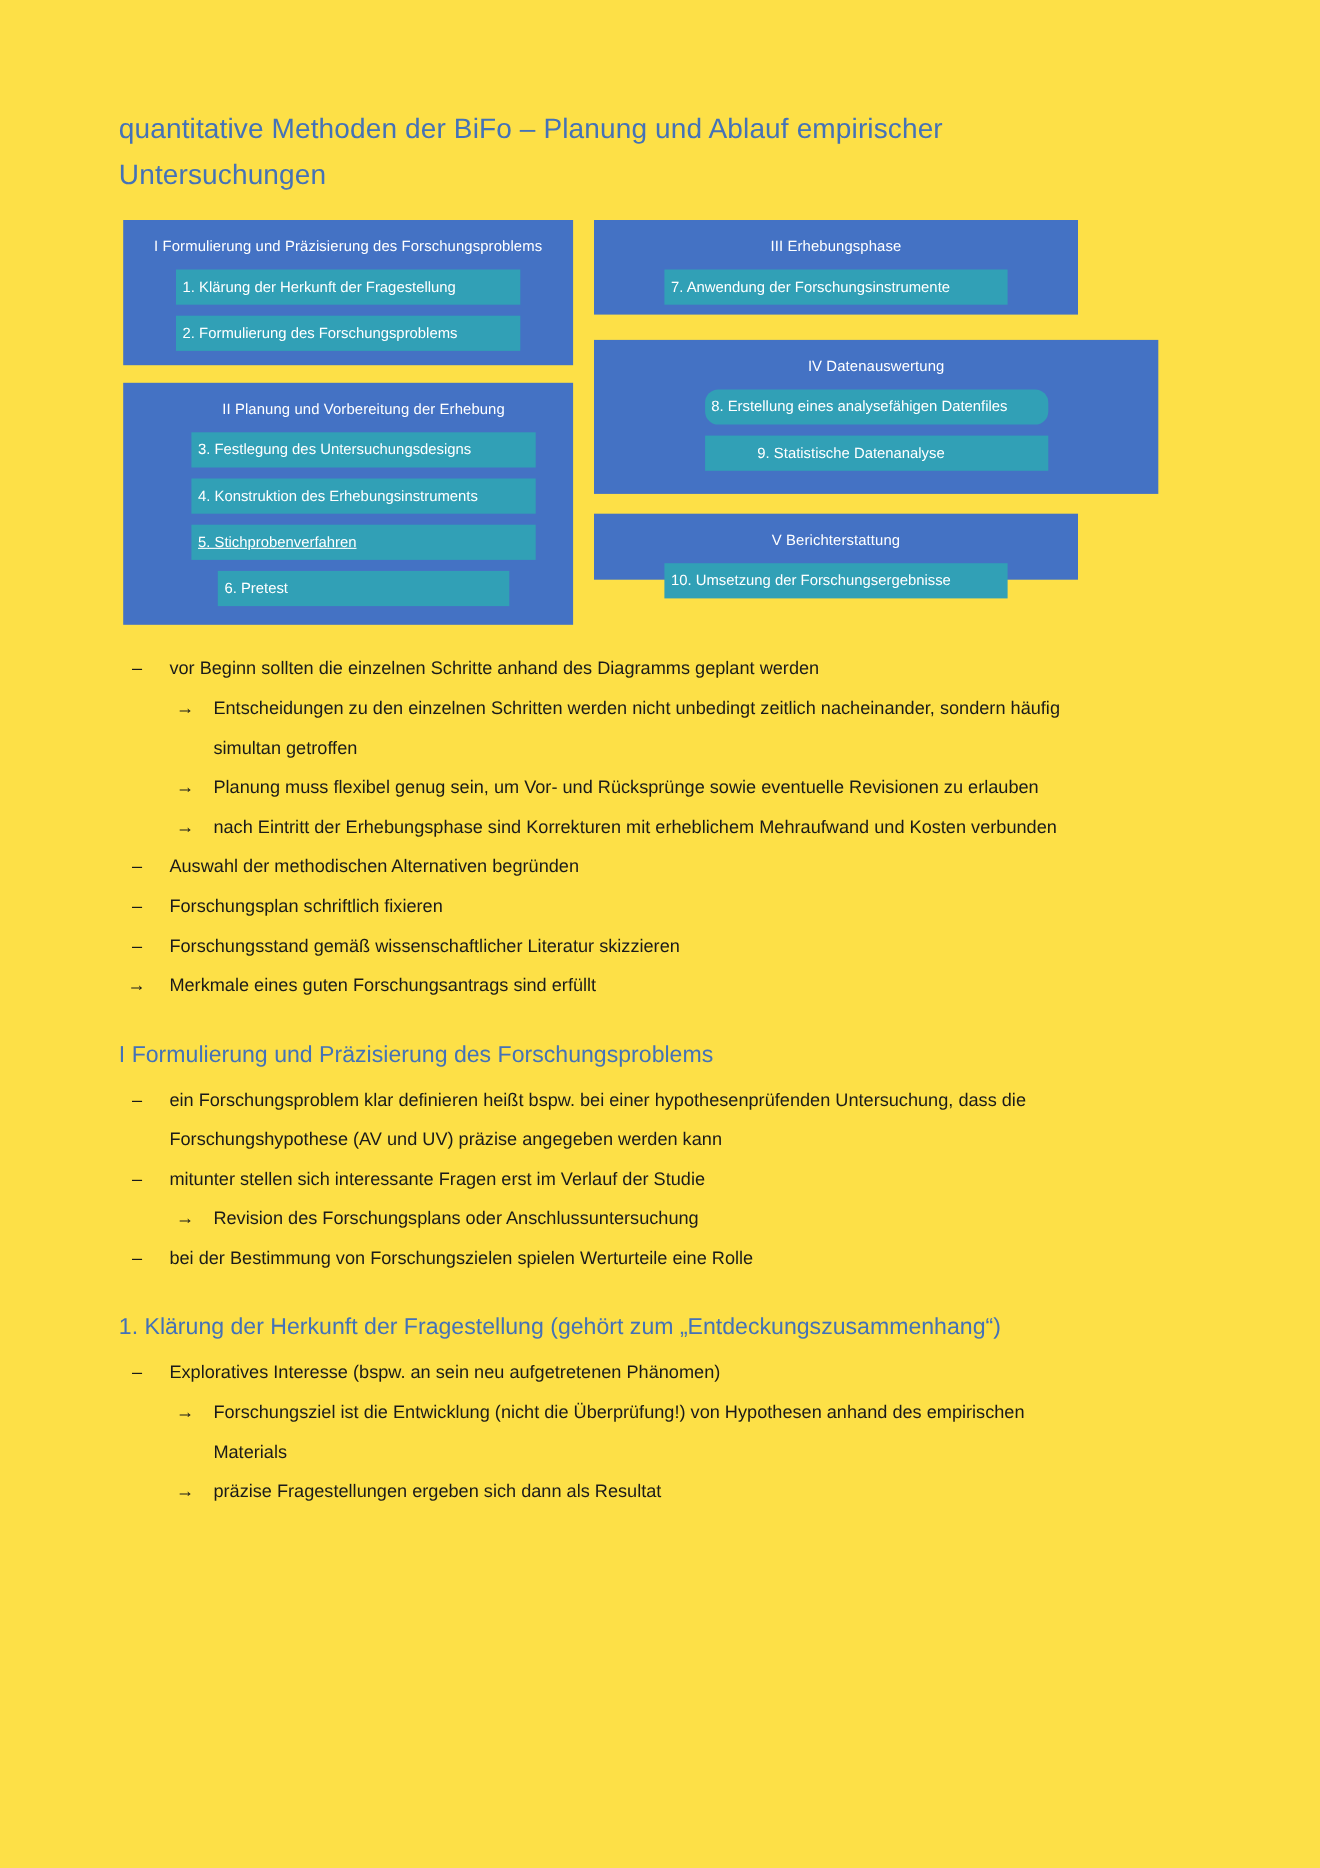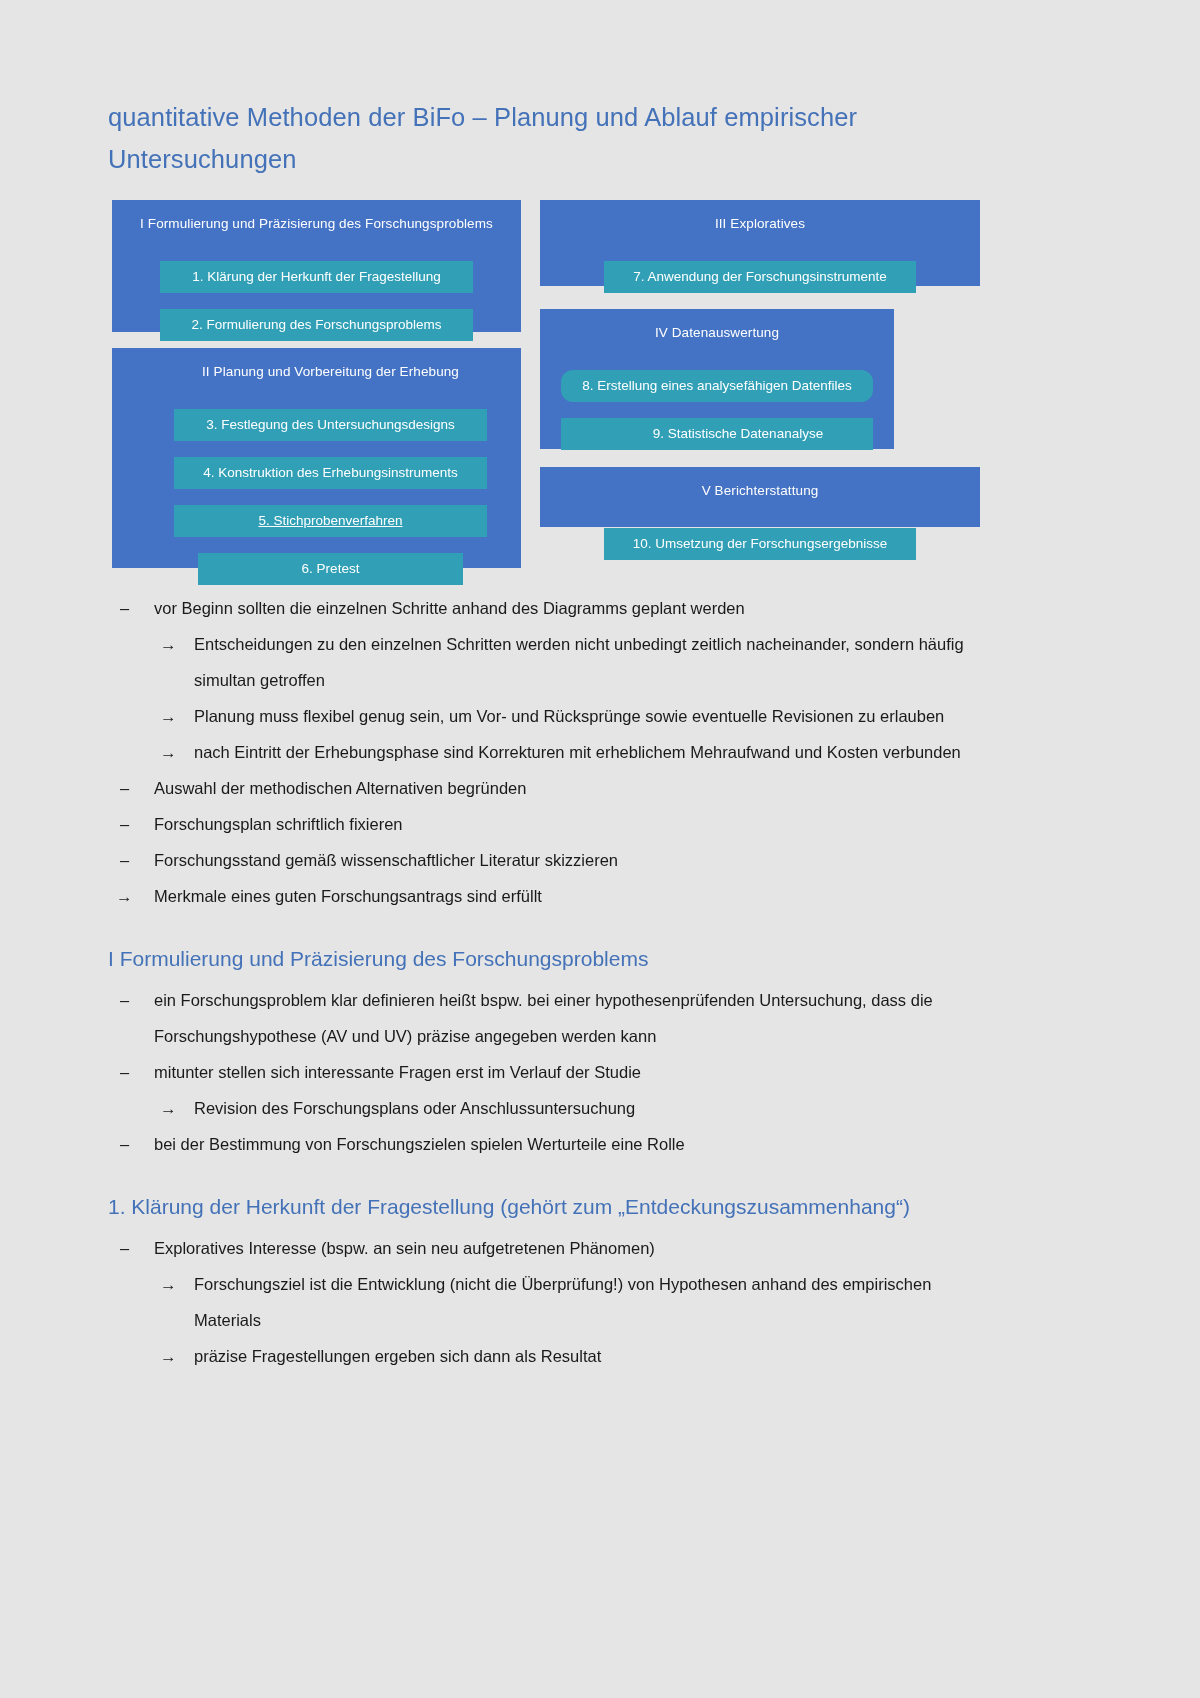--- a/index.html
+++ b/index.html
@@ -13,21 +13,21 @@
     font-family: "Liberation Sans", sans-serif;
     color: #1a1a1a;
     position: relative;
     overflow: hidden;
   }
   .page {
     position: absolute;
     left: 0; top: 0;
     width: 1200px;
     height: 1698px;
-    background: #e5e5e5;
+    background: #fde047;
   }
   .content {
     position: absolute;
     left: 108px;
     top: 96px;
     width: 872px;
   }
 
   
   .doc-title {
@@ -66,24 +66,24 @@
     text-align: center;
     line-height: 16px;
     padding-top: 16px;
     padding-bottom: 13px;
     letter-spacing: 0.1px;
   }
   .step {
     background: #31a0b6;
     color: #ffffff;
     font-size: 13.5px;
-    text-align: center;
+    text-align: left;
     line-height: 16px;
     padding: 8px 6px;
-    margin: 16px auto 10px auto;
+    margin: 0 auto 10px auto;
     box-sizing: border-box;
   }
   .step:last-child { margin-bottom: 0; }
 
   
   .bullets {
     margin-top: 22px;
   }
   .li {
     position: relative;
@@ -131,25 +131,25 @@
 
       <div class="group-box" style="left:4px; top:148px; width:409px; height:220px;padding-left:28px;">
         <div class="group-title">II Planung und Vorbereitung der Erhebung</div>
         <div class="step" style="width:313px;">3. Festlegung des Untersuchungsdesigns</div>
         <div class="step" style="width:313px;">4. Konstruktion des Erhebungsinstruments</div>
         <div class="step" style="width:313px;text-decoration:underline;">5. Stichprobenverfahren</div>
         <div class="step" style="width:265px;">6. Pretest</div>
       </div>
 
       <div class="group-box" style="left:432px; top:0px; width:440px; height:86px;">
-        <div class="group-title">III Exploratives</div>
+        <div class="group-title">III Erhebungsphase</div>
         <div class="step" style="width:312px;">7. Anwendung der Forschungsinstrumente</div>
       </div>
 
-      <div class="group-box" style="left:432px; top:109px; width:354px; height:140px;">
+      <div class="group-box" style="left:432px; top:109px; width:513px; height:140px;">
         <div class="group-title">IV Datenauswertung</div>
         <div class="step" style="width:312px;border-radius:12px;">8. Erstellung eines analysefähigen Datenfiles</div>
         <div class="step" style="width:312px;padding-left:48px;">9. Statistische Datenanalyse</div>
       </div>
 
       <div class="group-box" style="left:432px; top:267px; width:440px; height:60px;">
         <div class="group-title">V Berichterstattung</div>
         <div class="step" style="width:312px;">10. Umsetzung der Forschungsergebnisse</div>
       </div>
 

